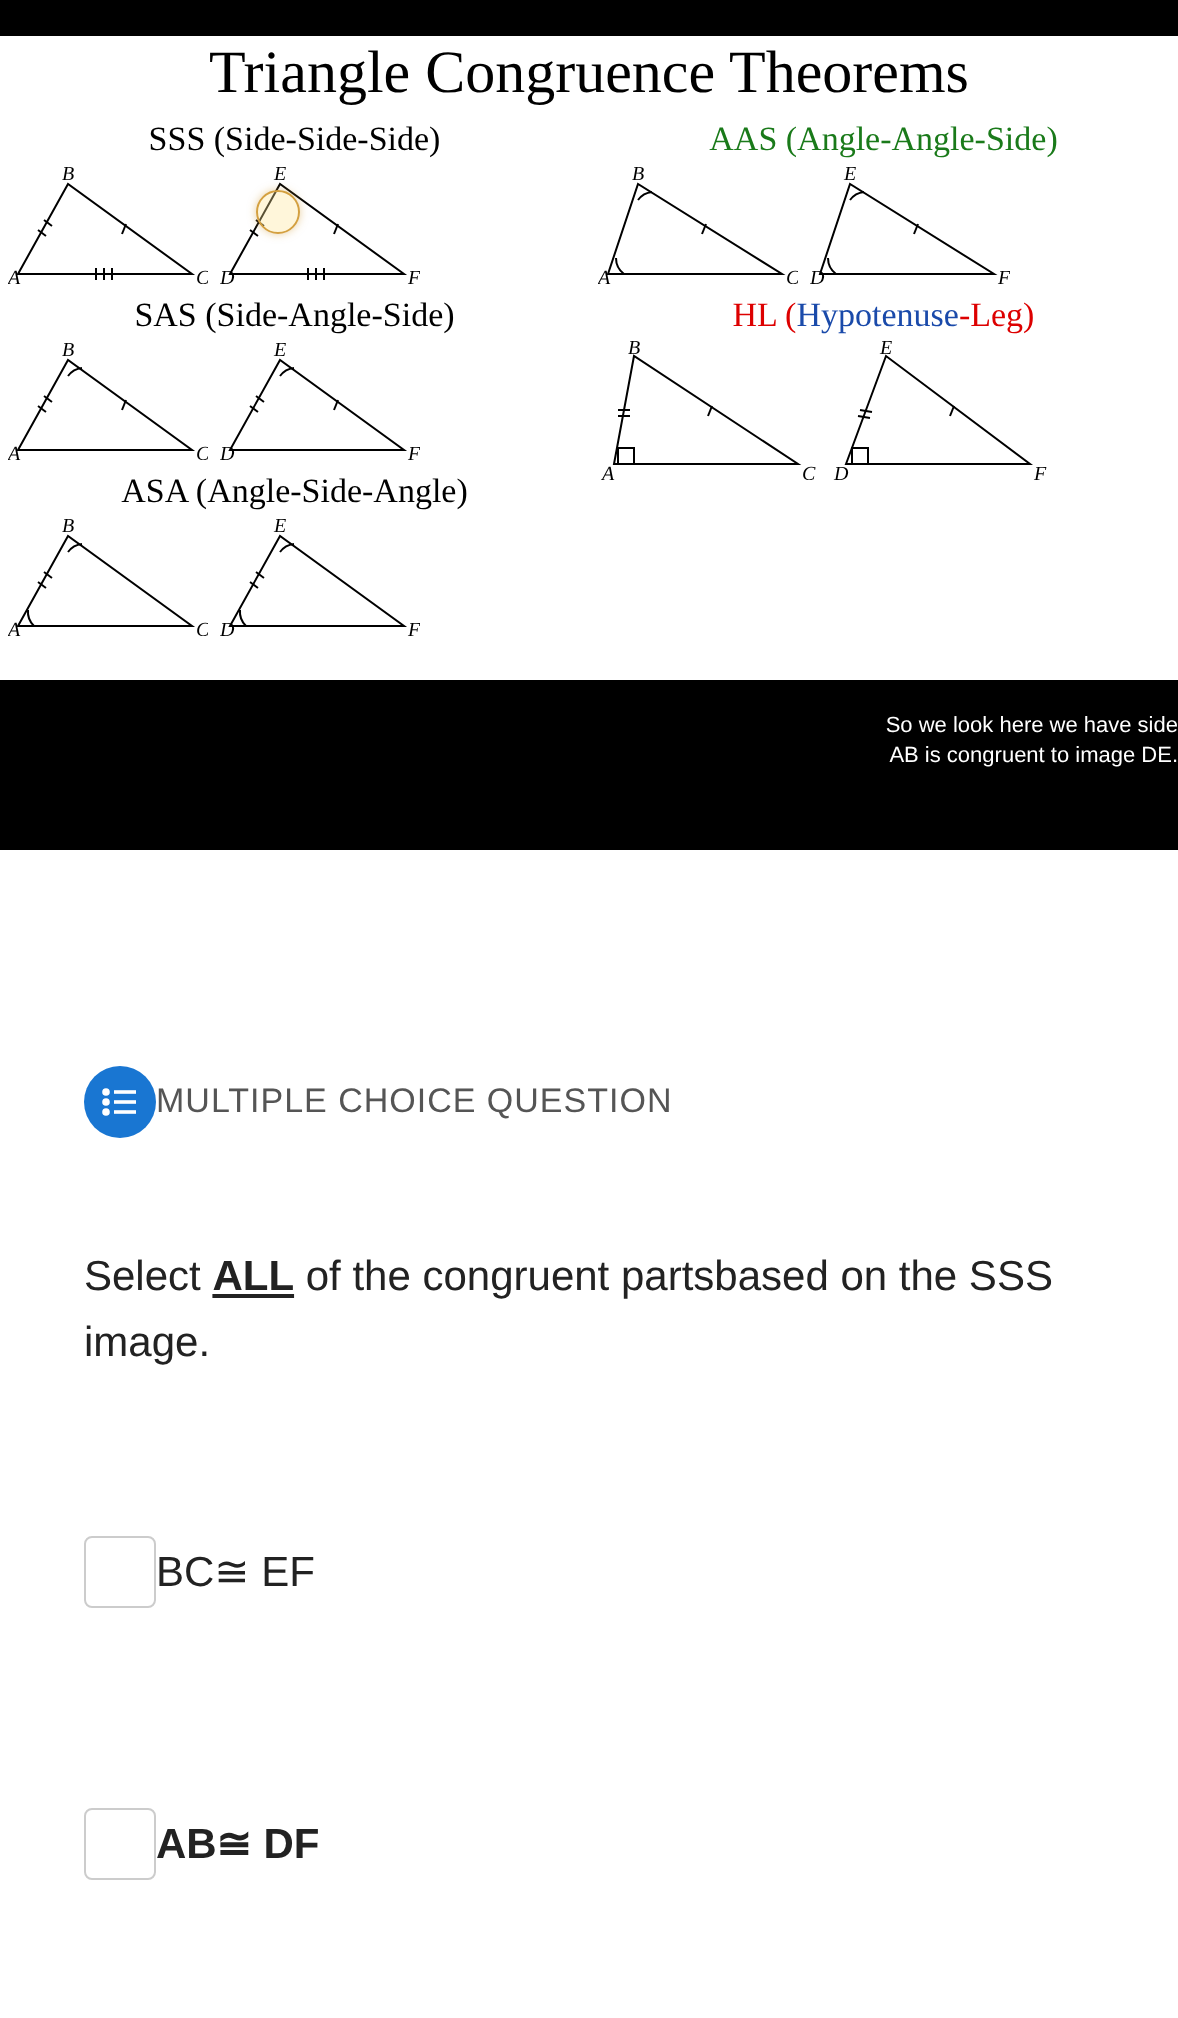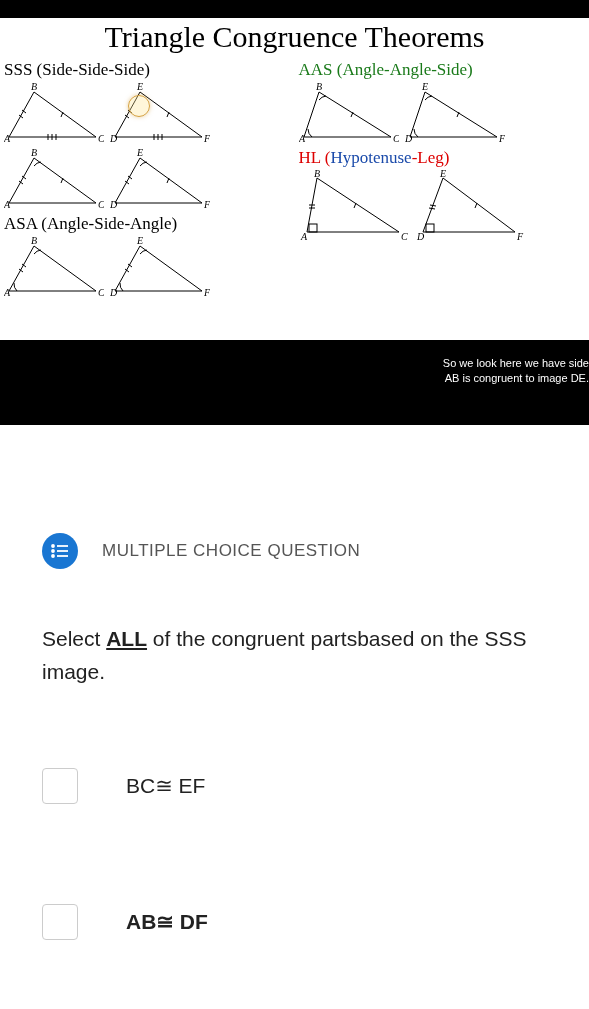--- a/index.html
+++ b/index.html
@@ -3,40 +3,40 @@
   <meta charset="utf-8">
   <style>
     * { margin:0; padding:0; box-sizing:border-box; }
     body { font-family:-apple-system,Helvetica,Arial,sans-serif; width:589px; background:#fff; }
     .video-area { background:#000; height:425px; position:relative; }
     .slide { background:#fff; width:100%; height:340px; position:relative; overflow:hidden; }
     .slide-top { height:18px; background:#000; }
     .slide-title { font-family:Georgia,'Times New Roman',serif; font-size:30px; text-align:center; font-weight:400; margin-top:2px; }
     .cols { display:flex; }
     .col { flex:1; padding:6px 4px 0 4px; }
-    .th-label { font-family:Georgia,'Times New Roman',serif; font-size:17px; margin-bottom:2px; }
+    .th-label { font-family:Georgia,'Times New Roman',serif; font-size:17px; margin-bottom:2px;text-align:center; }
     .th-sss, .th-sas, .th-asa { color:#000; }
     .th-aas { color:#1a7a1a; }
     .th-hl1 { color:#d00; }
     .th-hl2 { color:#1a4aaa;font-family:Liberation Serif, serif; }
     .th-hl3 { color:#d00; }
     .pair { display:flex; gap:6px; margin-bottom:6px; }
     .tri { font-family:Georgia,serif; font-size:10px; font-style:italic; }
     .pair svg { display:block; }
     .caption { position:absolute; top:356px; left:0; right:0; text-align:right; color:#fff; font-size:11px; line-height:1.4; }
     .highlight-ring { position:absolute; width:22px; height:22px; border:1px solid #d4a040; border-radius:50%; background:rgba(255,230,150,.35); box-shadow:0 0 4px rgba(212,160,64,.5); }
     .spacer { height:60px; background:#fff; }
     .question-card { margin:0 4px; background:#fff; border-radius:6px; padding:48px 38px 40px; }
-    .q-head { display:flex; align-items:center; gap:24px; margin-bottom:54px; }
+    .q-head { display:flex; align-items:center; margin-bottom:54px; }
     .q-icon { width:36px; height:36px; border-radius:50%; background:#1976d2; display:flex; align-items:center; justify-content:center; flex-shrink:0; }
     .q-icon svg { width:18px; height:14px; }
     .q-type { font-size:17px; letter-spacing:.5px; color:#555; font-weight:400; }
     .q-text { font-size:21px; line-height:1.55; color:#222; margin-bottom:80px; }
     .q-text .under { text-decoration:underline; font-weight:700; }
-    .choice { display:flex; align-items:center; gap:48px; margin-bottom:100px; }
+    .choice { display:flex; align-items:center; margin-bottom:100px; }
     .choice:last-child { margin-bottom:0;font-weight:bold; }
     .cb { width:36px; height:36px; border:1px solid #ccc; border-radius:4px; background:#fff; cursor:pointer; }
     .choice-label { font-size:21px; color:#222; }
   </style>
 </head>
 <body>
 
 <div class="video-area">
   <div class="slide">
     <div class="slide-top"></div>
@@ -60,20 +60,21 @@
             <path d="M5 55 L30 10 L92 55 Z" fill="none" stroke="#000" stroke-width="1"></path>
             <text x="0" y="60">D</text>
               <text x="27" y="8">E</text>
               <text x="94" y="60">F</text>
             <path d="M15 33 l4 3 M18 28 l4 3" stroke="#000"></path>
             <path d="M59 30 l-2 5" stroke="#000"></path>
             <path d="M44 52 l0 6 M48 52 l0 6 M52 52 l0 6" stroke="#000"></path>
           </svg>
         </div>
 
+        <div class="th-label th-sas">SAS (Side-Angle-Side)</div>
         <div class="pair">
           <svg class="tri" width="100" height="60" viewBox="0 0 100 60">
             <path d="M5 55 L30 10 L92 55 Z" fill="none" stroke="#000" stroke-width="1"></path>
             <text x="0" y="60">A</text>
               <text x="27" y="8">B</text>
               <text x="94" y="60">C</text>
             <path d="M15 33 l4 3 M18 28 l4 3" stroke="#000"></path>
             <path d="M59 30 l-2 5" stroke="#000"></path>
             <path d="M30 18 A10 10 0 0 1 37 14" fill="none" stroke="#000"></path>
           </svg>

